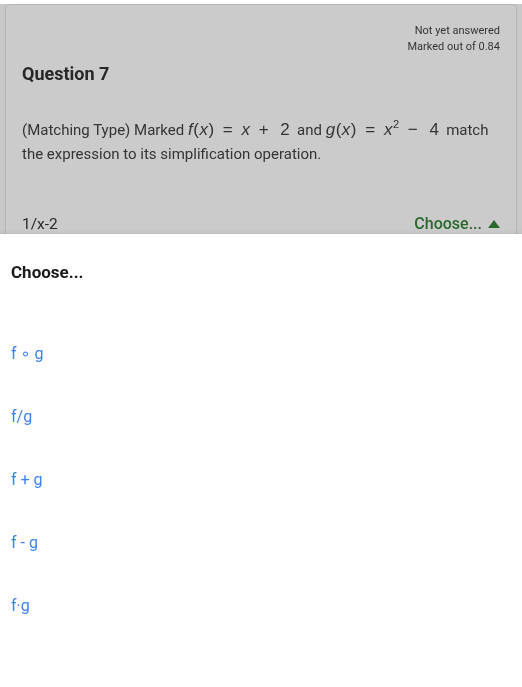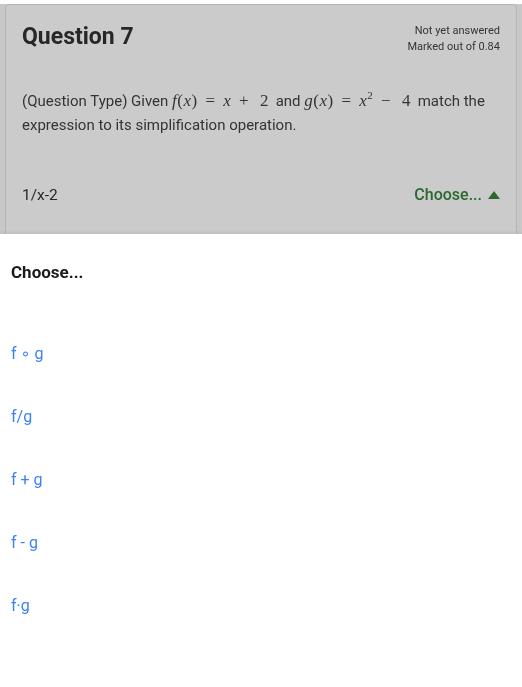--- a/index.html
+++ b/index.html
@@ -28,38 +28,39 @@
       margin: 4px 5px 0 5px;
       padding: 18px 16px 40px 16px;
     }
     .q-header {
       display: flex;
       justify-content: space-between;
       align-items: flex-start;
       margin-bottom: 32px;
     }
     .q-title {
-      font-size: 23px;
+      font-size: 18px;
       font-weight: 700;
       color: #2a2a2a;
+      margin-top: 40px;
     }
     .q-status {
       text-align: right;
       font-size: 11px;
       color: #3a3a3a;
       line-height: 1.45;
     }
     .q-body {
       font-size: 15px;
       color: #3a3a3a;
       line-height: 1.55;
       margin-bottom: 44px;
     }
     .math {
-      font-family: Liberation Serif, serif;
+      font-family: Liberation Sans, sans-serif;
       font-style: italic;
       font-size: 17px;
       letter-spacing: 0.5px;
       text-align: right;
     }
     .math .paren {
       font-style: normal;
     }
     .math .op {
       font-style: normal;
@@ -127,21 +128,21 @@
 <div class="dimmed-layer">
   <div class="question-card">
     <div class="q-header">
       <div class="q-title">Question 7</div>
       <div class="q-status">
         <div>Not yet answered</div>
         <div>Marked out of 0.84</div>
       </div>
     </div>
     <div class="q-body">
-      <span>(Question Type) Given </span>
+      <span>(Matching Type) Marked </span>
       <span class="math">f<span class="paren">(</span>x<span class="paren">)</span> <span class="op">=</span> x <span class="op">+</span> <span class="op">2</span></span>
       <span> and </span>
       <span class="math">g<span class="paren">(</span>x<span class="paren">)</span> <span class="op">=</span> x<sup>2</sup> <span class="op">−</span> <span class="op">4</span></span>
       <span> match the expression to its simplification operation.</span>
     </div>
     <div class="match-row">
       <div class="match-label">1/x-2</div>
       <div class="choose-trigger">
         <span>Choose...</span>
         <span class="chev-up"></span>

